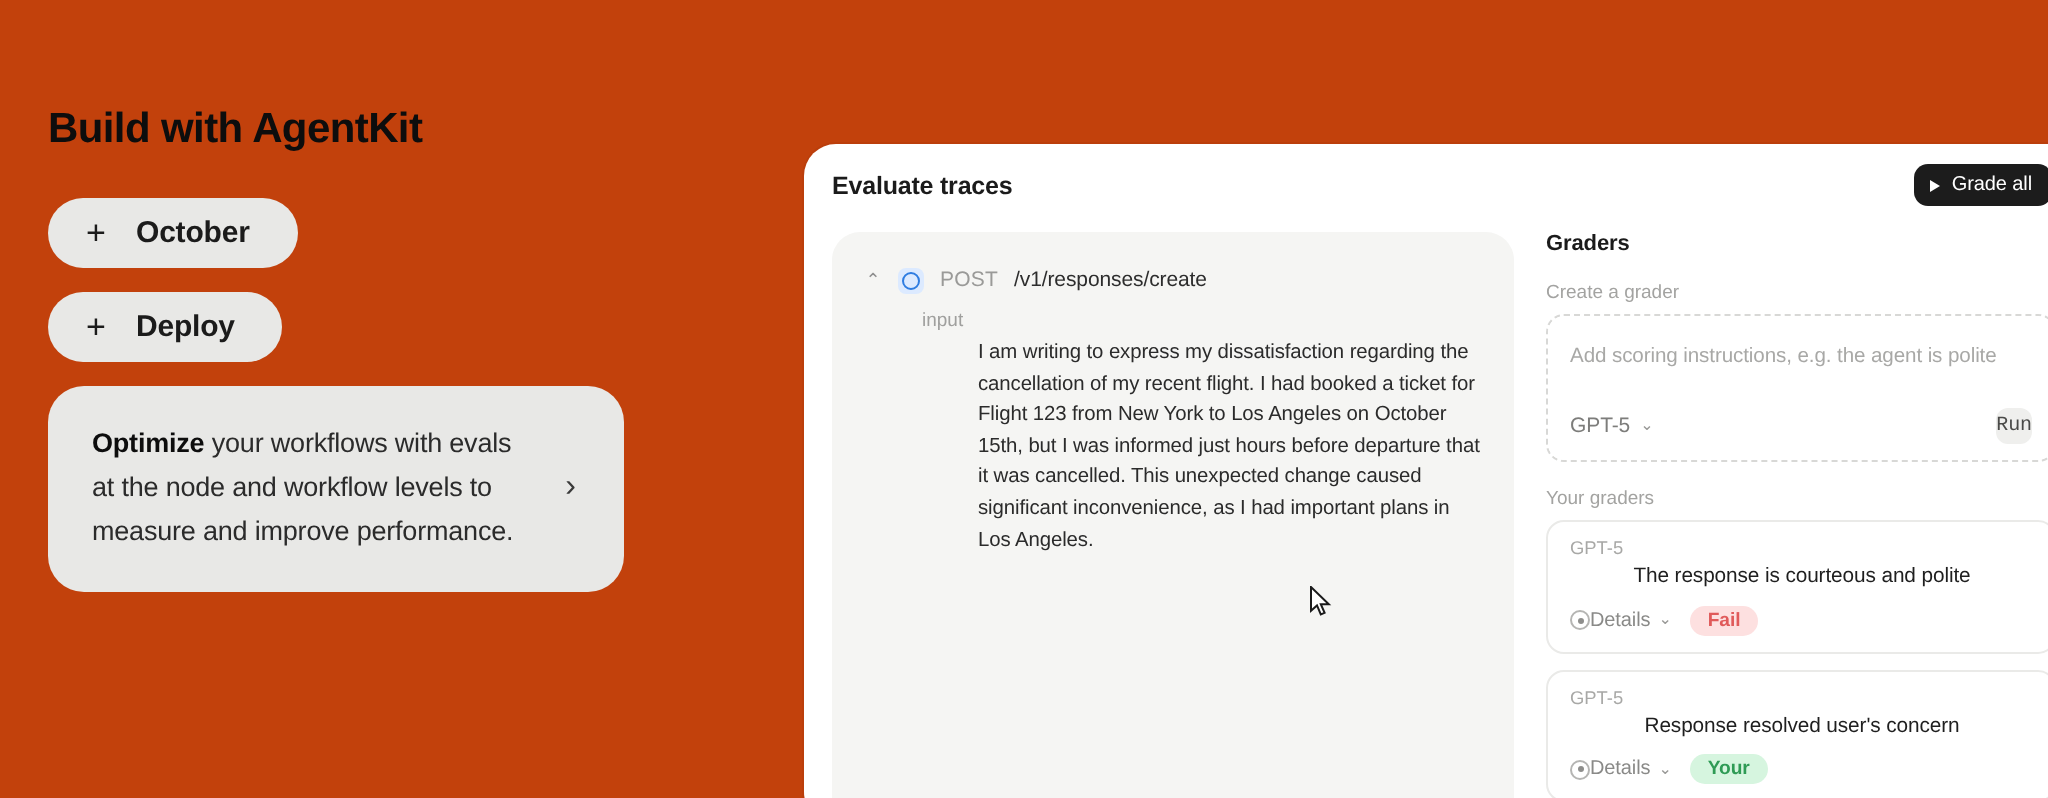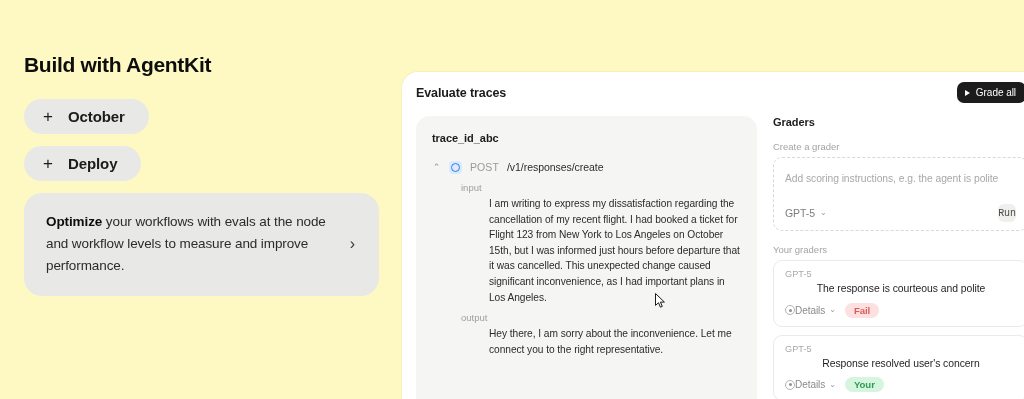--- a/index.html
+++ b/index.html
@@ -11,21 +11,21 @@
     background: #f7f7f5;
     font-family: "Liberation Sans", sans-serif;
     color: #0d0d0d;
     -webkit-font-smoothing: antialiased;
   }
 
   .stage {
     position: relative;
     width: 1024px;
     height: 399px;
-    background: #fef9c3;
+    background: #c2410c;
   }
 
   
   .left-col {
     position: absolute;
     left: 24px;
     top: 52px;
     width: 340px;
   }
 
@@ -70,21 +70,21 @@
 
   .optimize-card {
     margin-top: 12px;
     background: #e8e8e6;
     border-radius: 18px;
     padding: 18px 18px 19px 22px;
     display: flex;
     align-items: center;
     gap: 20px;
     cursor: pointer;
-    width: 355px;
+    width: 288px;
   }
   .optimize-text {
     font-size: 13.5px;
     line-height: 1.62;
     color: #2b2b2b;
     letter-spacing: -0.1px;
     flex: 1;
   }
   .optimize-text b { font-weight: 700; color: #0d0d0d; }
   .optimize-chevron {
@@ -406,39 +406,34 @@
       <div class="eval-title">Evaluate traces</div>
       <button class="grade-all-btn">
         <span class="play-tri"></span>
         <span>Grade all</span>
       </button>
     </div>
 
     <div class="eval-body">
 
       <div class="trace-card">
-        <div class="trace-id">trace_id_abc</div>
 
         <div>
           <div class="trace-row">
             <span class="caret">⌃</span>
             <span class="ring-icon"></span>
             <span class="method">POST</span>
             <span class="route">/v1/responses/create</span>
           </div>
 
           <div class="io-block">
             <div class="io-label">input</div>
             <p class="io-para">I am writing to express my dissatisfaction regarding the cancellation of my recent flight. I had booked a ticket for Flight 123 from New York to Los Angeles on October 15th, but I was informed just hours before departure that it was cancelled. This unexpected change caused significant inconvenience, as I had important plans in Los Angeles.</p>
           </div>
 
-          <div class="io-block">
-            <div class="io-label">output</div>
-            <p class="io-para">Hey there, I am sorry about the inconvenience. Let me connect you to the right representative.</p>
-          </div>
         </div>
 
         <svg class="cursor-arrow" style="left:239px; top:177px;" viewBox="0 0 11 15">
           <path d="M0.5,0.5 L0.5,12.4 L3.5,9.7 L5.4,14.2 L7.3,13.4 L5.4,9.1 L9.4,9.1 Z" fill="#ffffff" stroke="#1b1b1b" stroke-width="1"></path>
         </svg>
       </div>
 
       <div class="graders-col">
         <div class="graders-title">Graders</div>
 

